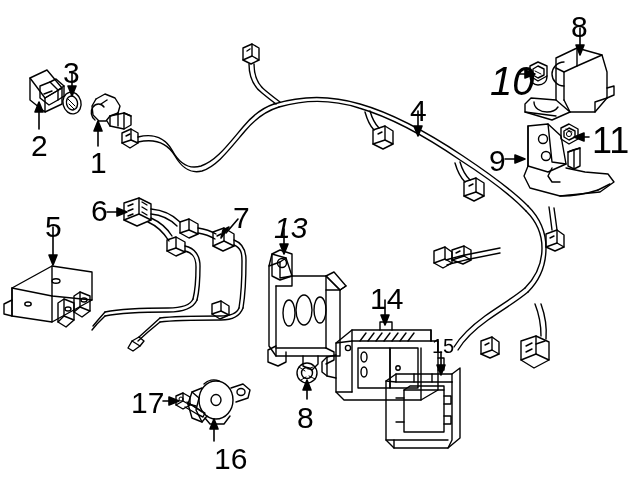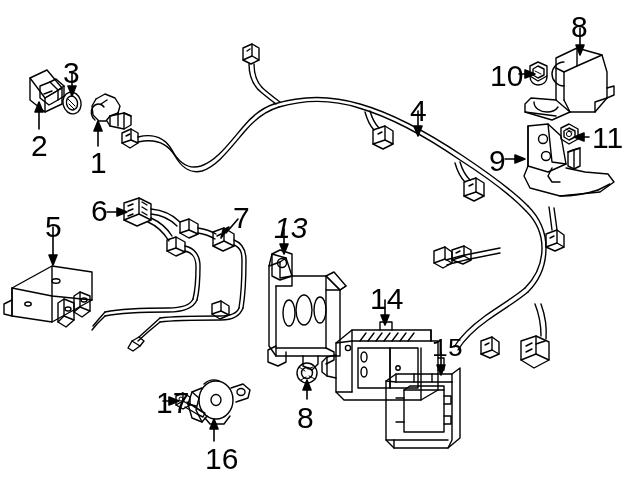--- a/index.html
+++ b/index.html
@@ -443,22 +443,22 @@
 
   <div class="callout-label" style="left:90px;  top:148px; font-size:30px;">1</div>
   <div class="callout-label" style="left:31px;  top:131px; font-size:30px;">2</div>
   <div class="callout-label" style="left:63px;  top:58px;  font-size:30px;">3</div>
   <div class="callout-label" style="left:410px; top:96px;  font-size:30px;">4</div>
   <div class="callout-label" style="left:45px;  top:212px; font-size:30px;">5</div>
   <div class="callout-label" style="left:91px;  top:196px; font-size:30px;">6</div>
   <div class="callout-label" style="left:233px; top:203px; font-size:30px;">7</div>
   <div class="callout-label" style="left:571px; top:12px;  font-size:30px;">8</div>
   <div class="callout-label" style="left:489px; top:146px; font-size:30px;">9</div>
-  <div class="callout-label" style="left:490px; top:61px;  font-size:30px;">10</div>
-  <div class="callout-label" style="left:592px; top:123px; font-size:30px;">11</div>
+  <div class="callout-label" style="left:490px; top:61px;  font-size:40px;font-style:italic;">10</div>
+  <div class="callout-label" style="left:592px; top:123px; font-size:36px;">11</div>
   <div class="callout-label" style="left:370px; top:284px; font-size:30px;">14</div>
   <div class="callout-label" style="left:274px; top:213px; font-size:30px;font-style:italic;">13</div>
   <div class="callout-label" style="left:297px; top:403px; font-size:30px;">8</div>
-  <div class="callout-label" style="left:432px; top:336px; font-size:26px;font-family:Liberation Mono, monospace;">15</div>
-  <div class="callout-label" style="left:205px; top:444px; font-size:30px;">16</div>
-  <div class="callout-label" style="left:131px; top:388px; font-size:30px;margin-left:25px;">17</div>
+  <div class="callout-label" style="left:432px; top:336px; font-size:20px;">15</div>
+  <div class="callout-label" style="left:214px; top:444px; font-size:30px;">16</div>
+  <div class="callout-label" style="left:131px; top:388px; font-size:30px;">17</div>
 
 </div>
 
 </body></html>

